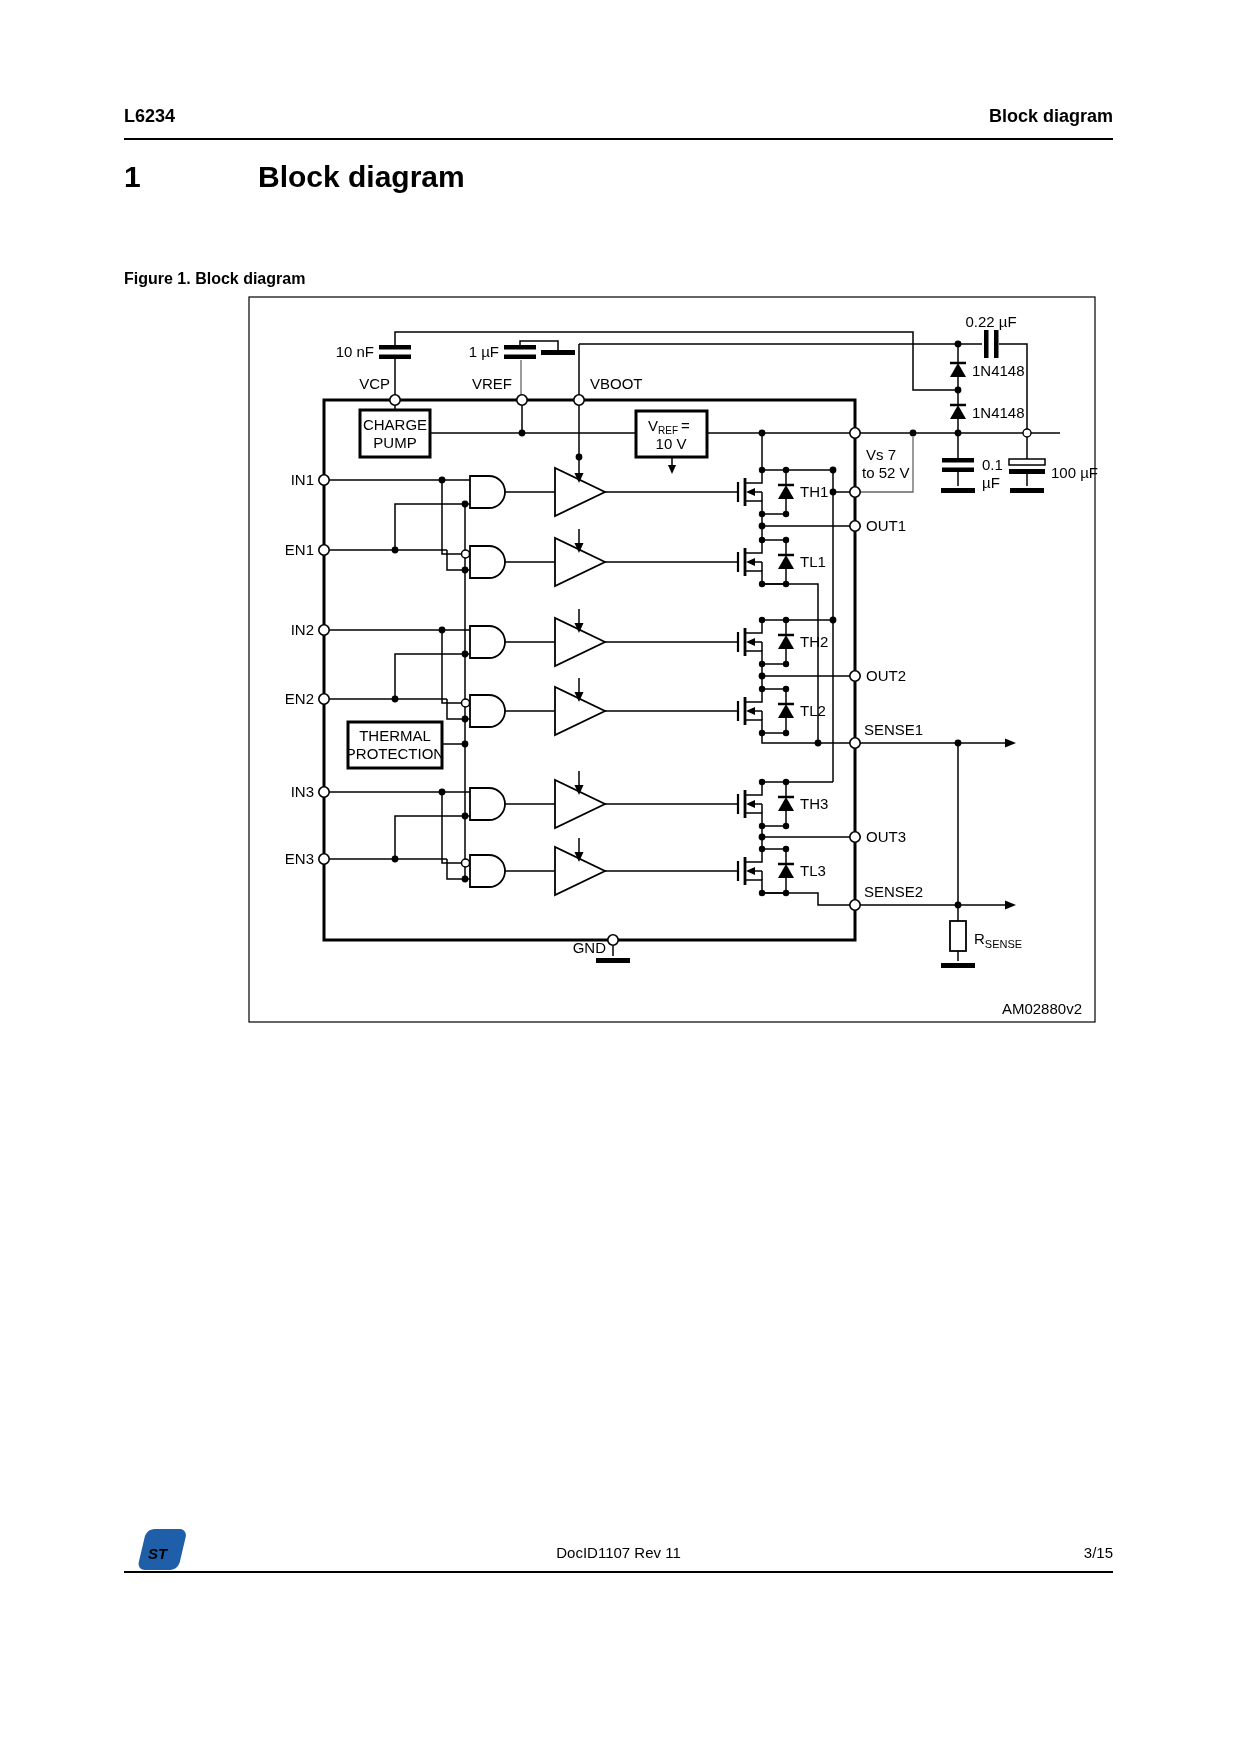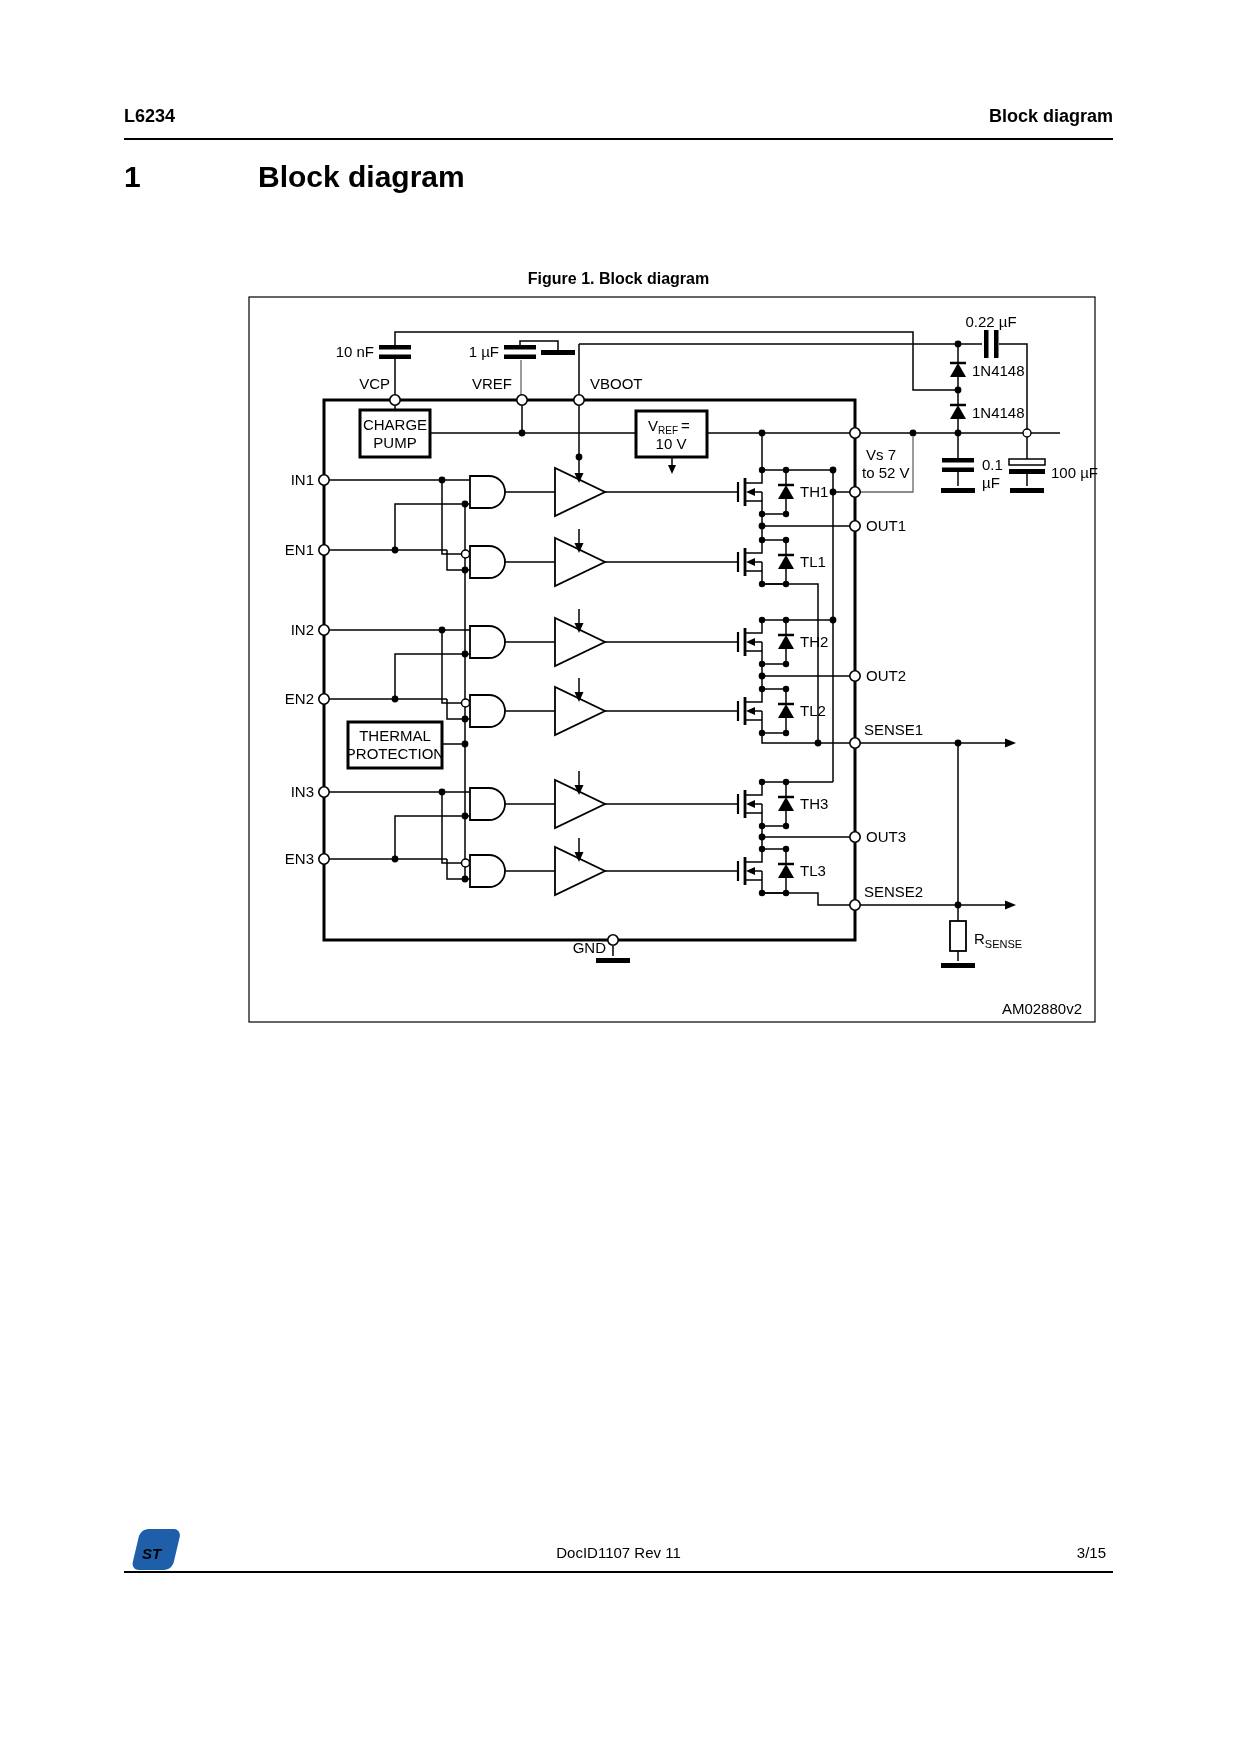--- a/index.html
+++ b/index.html
@@ -4,26 +4,26 @@
 <style>
   html,body{margin:0;padding:0;background:#ffffff;}
   #page{position:relative;width:1240px;height:1754px;background:#fff;
         font-family:"Liberation Sans",sans-serif;color:#000;overflow:hidden;border-radius:29px;}
   .abs{position:absolute;}
   .hdr-left{left:124px;top:106px;font-size:18px;font-weight:bold;}
   .hdr-right{right:127px;top:106px;font-size:18px;font-weight:bold;}
   .hdr-rule{left:124px;top:138px;width:989px;height:2px;background:#000;}
   .sec-num{left:124px;top:160px;font-size:30px;font-weight:bold;}
   .sec-title{left:258px;top:160px;font-size:30px;font-weight:bold;}
-  .fig-caption{left:124px;top:270px;width:989px;text-align:center;
+  .fig-caption{left:124px;top:270px;width:989px;text-align:left;
                font-size:16px;font-weight:bold;}
   .ftr-rule{left:124px;top:1571px;width:989px;height:2px;background:#000;}
   .ftr-doc{left:124px;top:1544px;width:989px;text-align:center;font-size:15px;}
-  .ftr-page{right:134px;top:1544px;font-size:15px;}
-  .logo{left:132px;top:1526px;}
+  .ftr-page{right:127px;top:1544px;font-size:15px;}
+  .logo{left:138px;top:1526px;}
   svg text{font-family:"Liberation Sans",sans-serif;font-size:15px;fill:#000;}
 </style>
 </head>
 <body>
 
 <div id="page">
 
   <div class="abs hdr-left">L6234</div>
   <div class="abs hdr-right">Block diagram</div>
   <div class="abs hdr-rule"></div>

